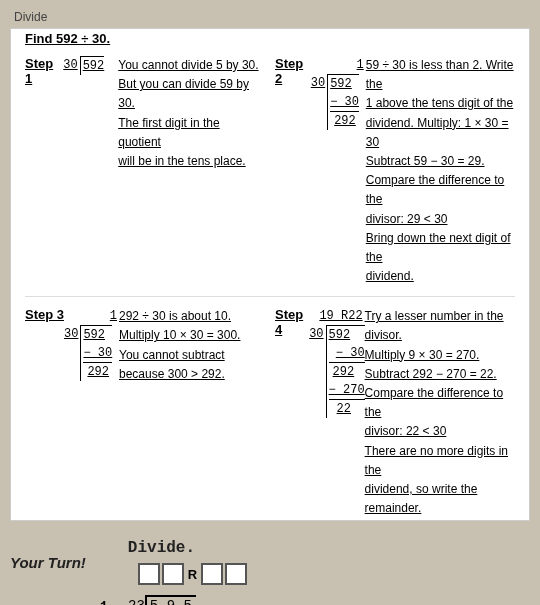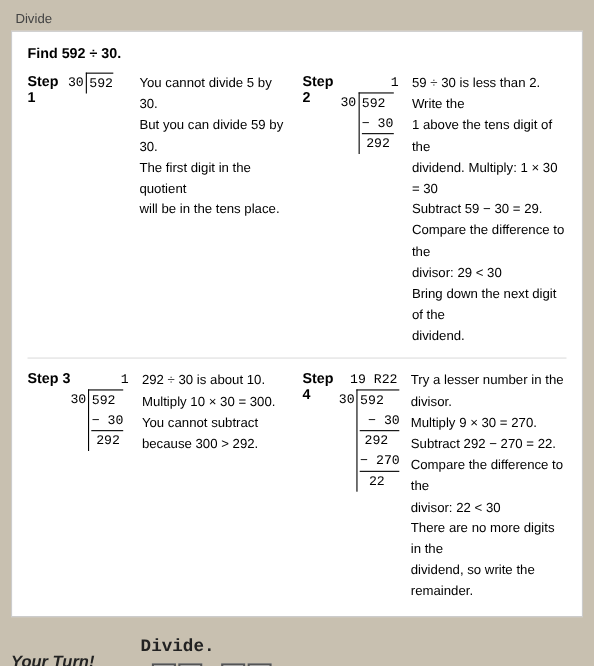--- a/index.html
+++ b/index.html
@@ -13,22 +13,23 @@
     }
     .example-label {
       font-size: 12px;
       color: #444;
       margin-bottom: 4px;
       margin-left: 4px;
     }
     .example-box {
       background: white;
       border: 1px solid #ccc;
-      padding: 12px 14px;
+      padding: 2px 14px;
       margin-bottom: 14px;
+      text-decoration: underline;
     }
     .problem-title {
       font-weight: bold;
       font-size: 13px;
       margin-bottom: 10px;
     }
     .steps-grid {
       display: grid;
       grid-template-columns: 1fr 1fr;
       gap: 10px;
@@ -37,21 +38,20 @@
       display: flex;
       flex-direction: row;
     }
     .step-label {
       font-weight: bold;
       font-size: 13px;
       margin-bottom: 4px;
     }
     .step-content {
       display: flex;
-      gap: 10px;
       align-items: flex-start;
     }
     .division-work {
       font-size: 12px;
       font-family: 'Courier New', monospace;
       line-height: 1.5;
       min-width: 55px;
     }
     .division-work .divisor-line {
       display: flex;

